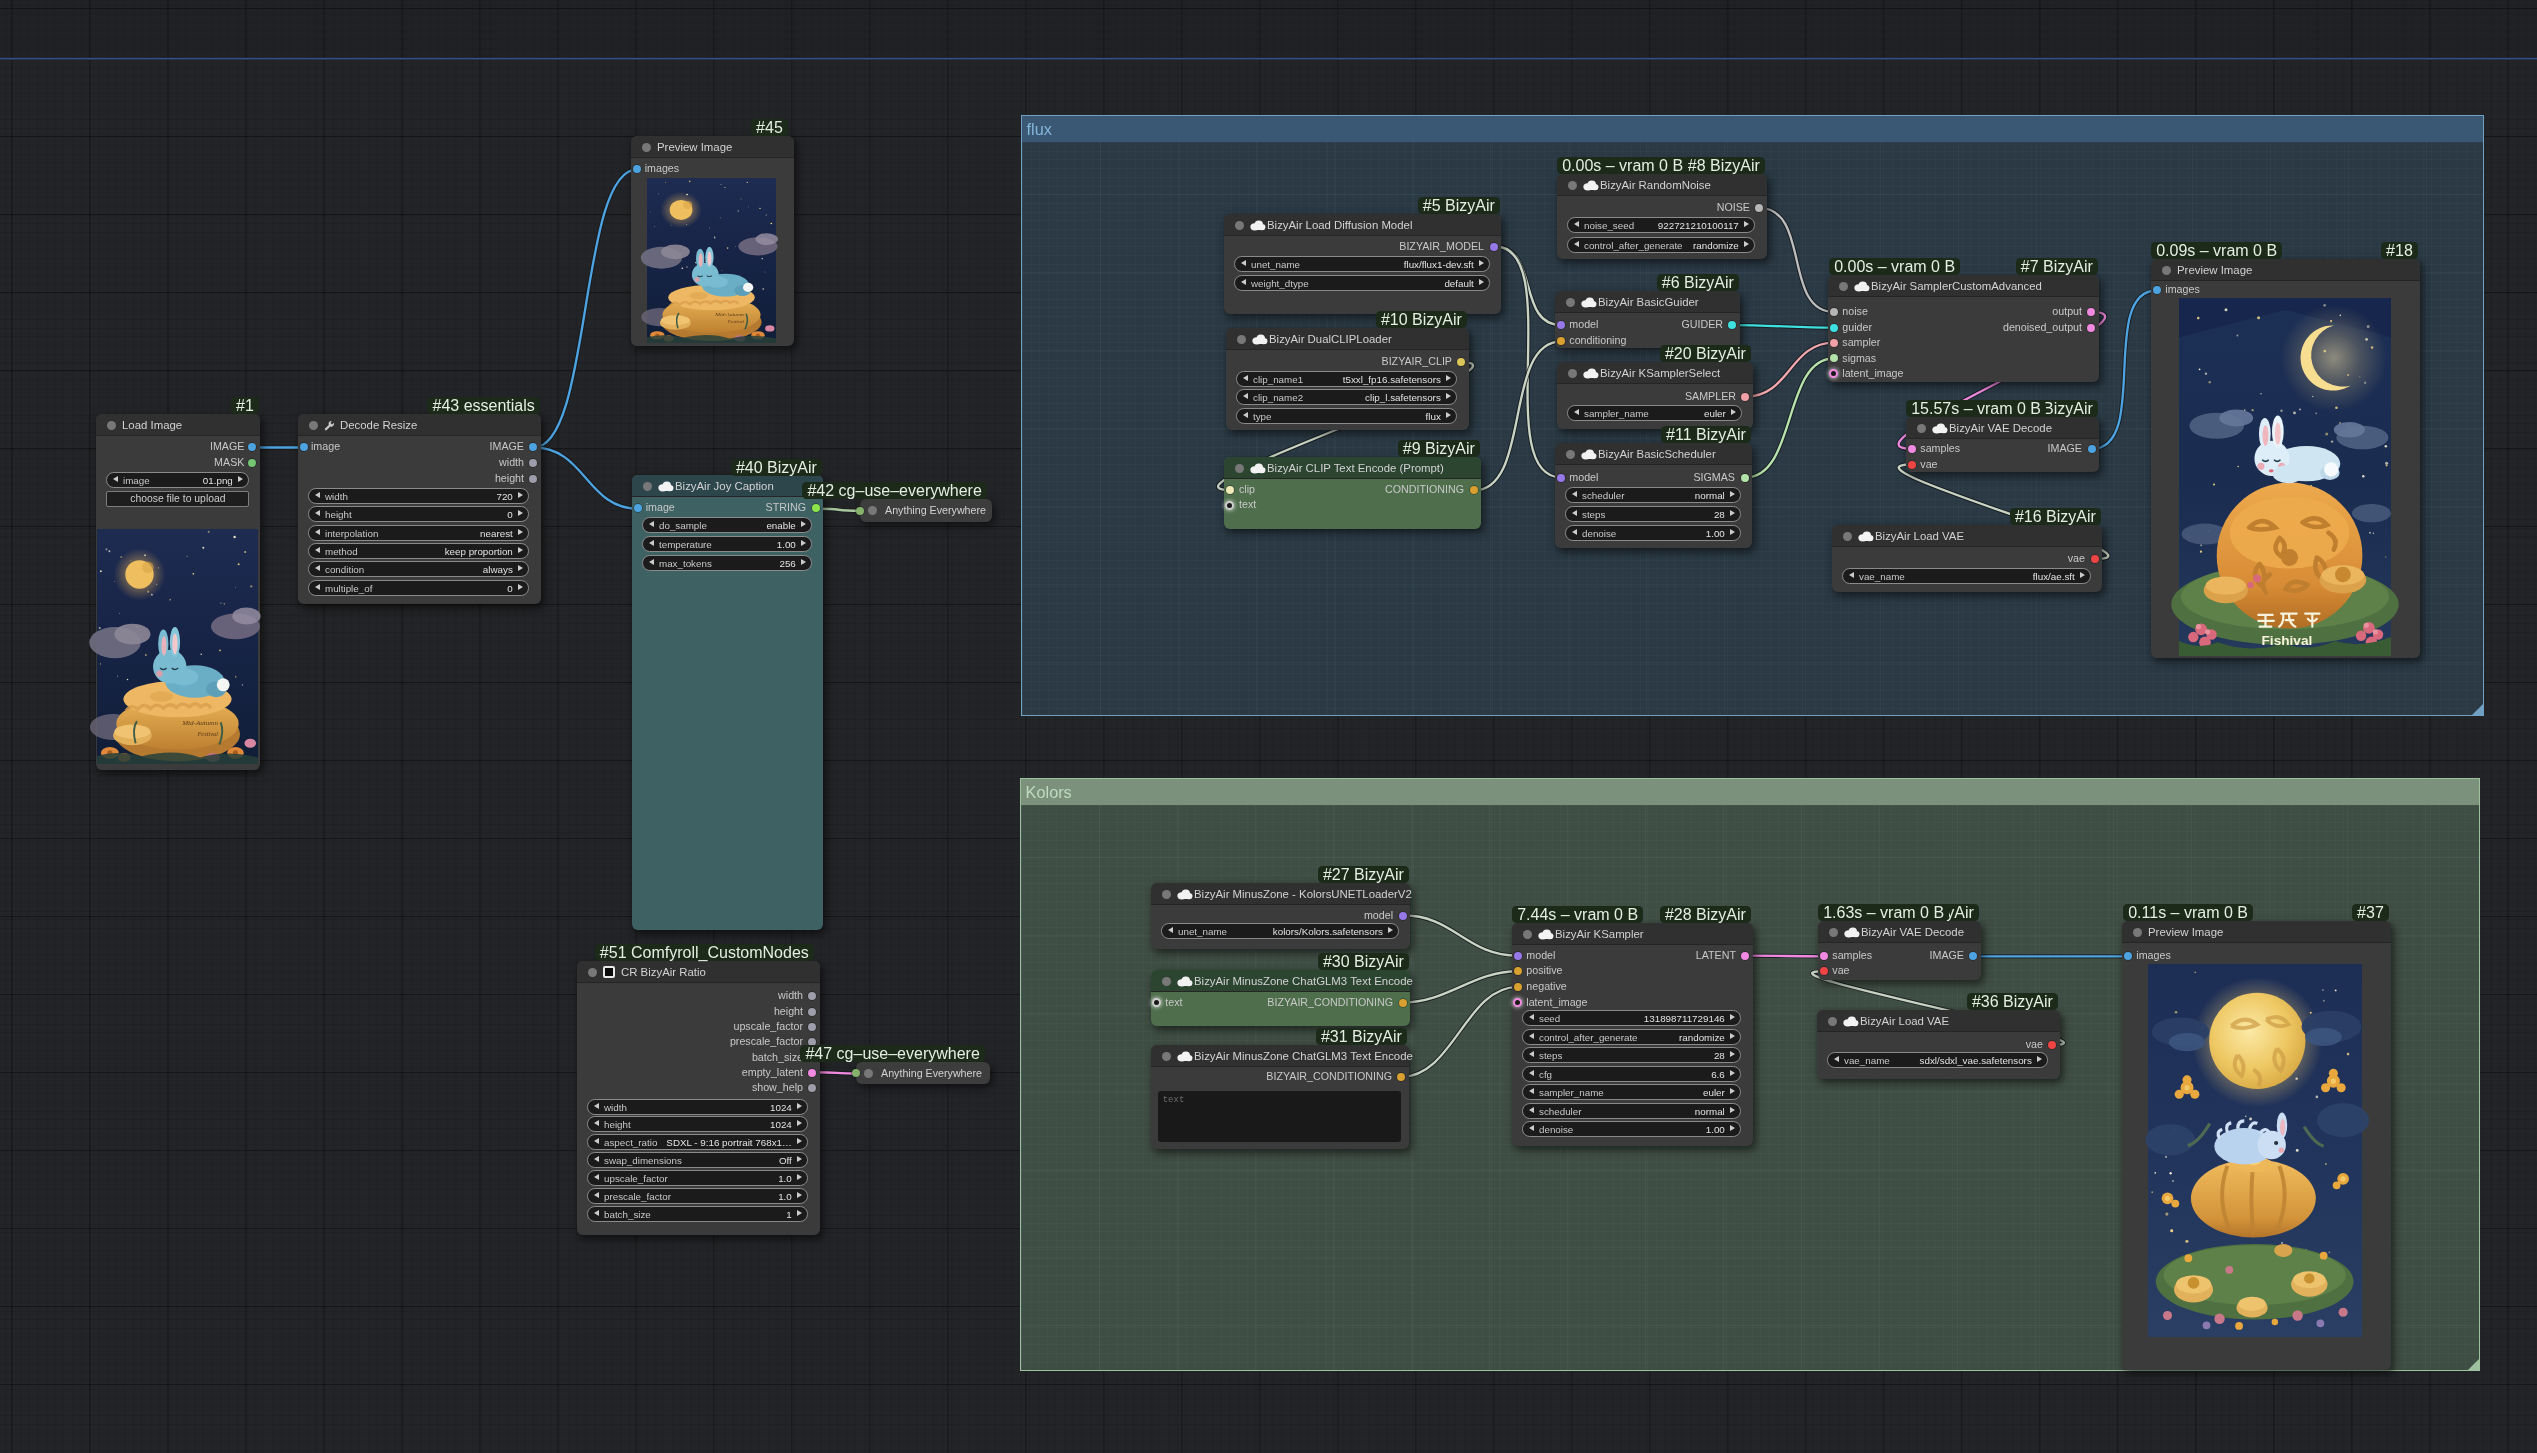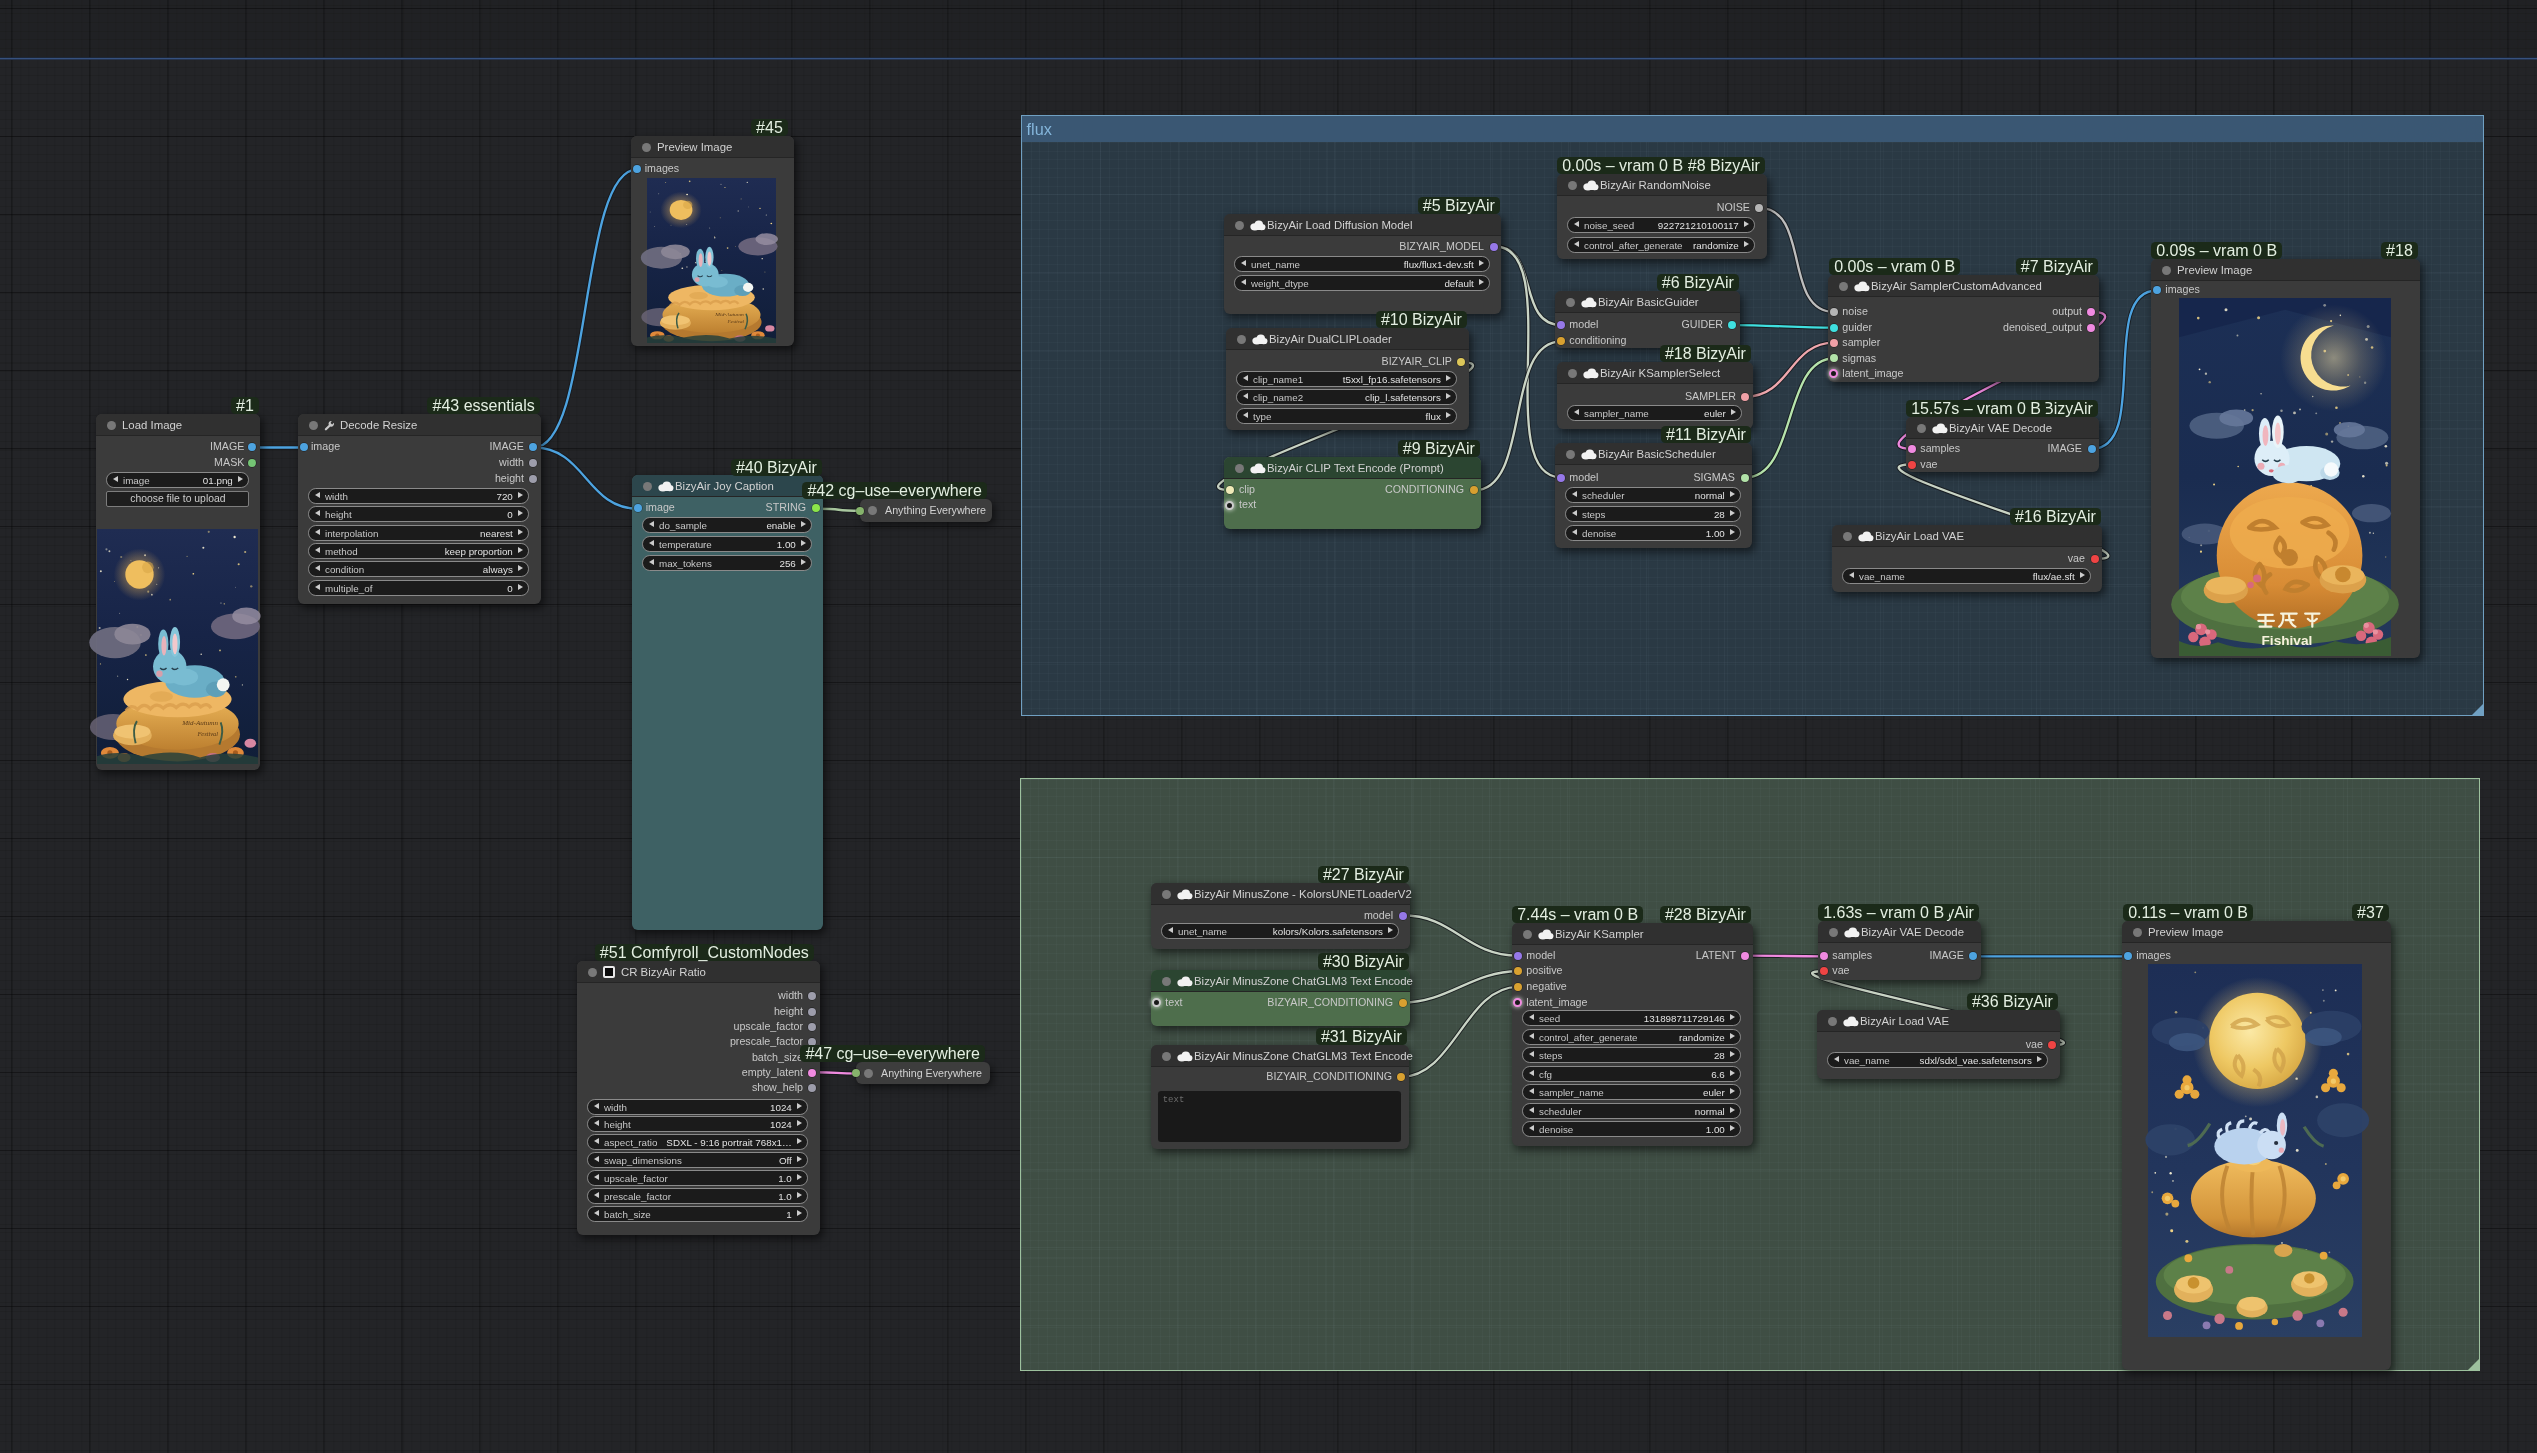--- a/index.html
+++ b/index.html
@@ -34,20 +34,23 @@
 </style></head><body>
 <div id="cv">
     <div style="position:absolute;left:0;top:0;width:2538px;height:58px;background:rgba(0,0,0,.06)"></div>
     <div class="grp" style="left:1021px;top:115px;width:1463px;height:601px;background-color:#2a3944;border:1px solid #70a0c2">
       <div class="grpT" style="background:#3a5773">
         <span style="color:#84b5da">flux</span>
       </div>
       <div style="position:absolute;right:0;bottom:0;width:0;height:0;border-left:11px solid transparent;border-bottom:11px solid #70a0c2"></div>
     </div>
     <div class="grp" style="left:1020px;top:778px;width:1460px;height:593px;background-color:#3f4e44;border:1px solid #9dc19e">
+      <div class="grpT" style="background:#7b917c">
+        <span style="color:#bedbbf">Kolors</span>
+      </div>
       <div style="position:absolute;right:0;bottom:0;width:0;height:0;border-left:11px solid transparent;border-bottom:11px solid #9dc19e"></div>
     </div>
     <svg width="2538" height="1454" viewBox="0 0 3896 2232">
       <line x1="-5" y1="90" x2="3901" y2="90" stroke="#14171c" stroke-width="4"></line>
       <line x1="-5" y1="90" x2="3901" y2="90" stroke="#36517f" stroke-width="2.6"></line>
       <path d="M 388.0 687.0 C 448.0 687.0, 407.0 687.0, 467.0 687.0" fill="none" stroke="#14161a" stroke-width="6.5" stroke-opacity="0.8"></path>
       <path d="M 388.0 687.0 C 448.0 687.0, 407.0 687.0, 467.0 687.0" fill="none" stroke="#4da3e0" stroke-width="3.6"></path>
       <path d="M 819.0 687.0 C 909.0 687.0, 888.0 260.0, 978.0 260.0" fill="none" stroke="#14161a" stroke-width="6.5" stroke-opacity="0.8"></path>
       <path d="M 819.0 687.0 C 909.0 687.0, 888.0 260.0, 978.0 260.0" fill="none" stroke="#4da3e0" stroke-width="3.6"></path>
       <path d="M 819.0 687.0 C 899.0 687.0, 900.0 781.0, 980.0 781.0" fill="none" stroke="#14161a" stroke-width="6.5" stroke-opacity="0.8"></path>
@@ -615,21 +618,21 @@
       <div class="tt" style="left:43px;color:#d2d2d2">BizyAir KSamplerSelect</div>
       <div class="sr" style="right:17px;top:29px">SAMPLER</div>
       <div class="port" style="left:184px;top:31px;background:#f0a0a6"></div>
       <div class="wg" style="left:10.4px;top:43px;width:175px">
         <span class="al"></span>
         <span class="lb">sampler_name</span>
         <span class="vl">euler</span>
         <span class="ar"></span>
       </div>
     </div>
-    <div class="badge" style="right:787px;top:345px">#18 BizyAir</div>
+    <div class="badge" style="right:787px;top:345px">#20 BizyAir</div>
     <div class="node" style="left:1555px;top:443px;width:197px;height:105px;background:#3b3b3b">
       <div class="tb" style="background:#303030"></div>
       <div class="tg" style="left:11px"></div>
       <svg class="cld" style="left:25px" width="17" height="11.7" viewBox="0 0 26 18">
         <ellipse cx="9" cy="12" rx="7" ry="5.6" fill="#f2f2f2"></ellipse>
         <ellipse cx="15" cy="8.5" rx="6.5" ry="6" fill="#f2f2f2"></ellipse>
         <ellipse cx="19.5" cy="12.5" rx="5.8" ry="4.8" fill="#f2f2f2"></ellipse>
         <rect x="4" y="12" width="20" height="5" rx="2.5" fill="#f2f2f2"></rect>
       </svg>
       <div class="tt" style="left:43px;color:#d2d2d2">BizyAir BasicScheduler</div>

